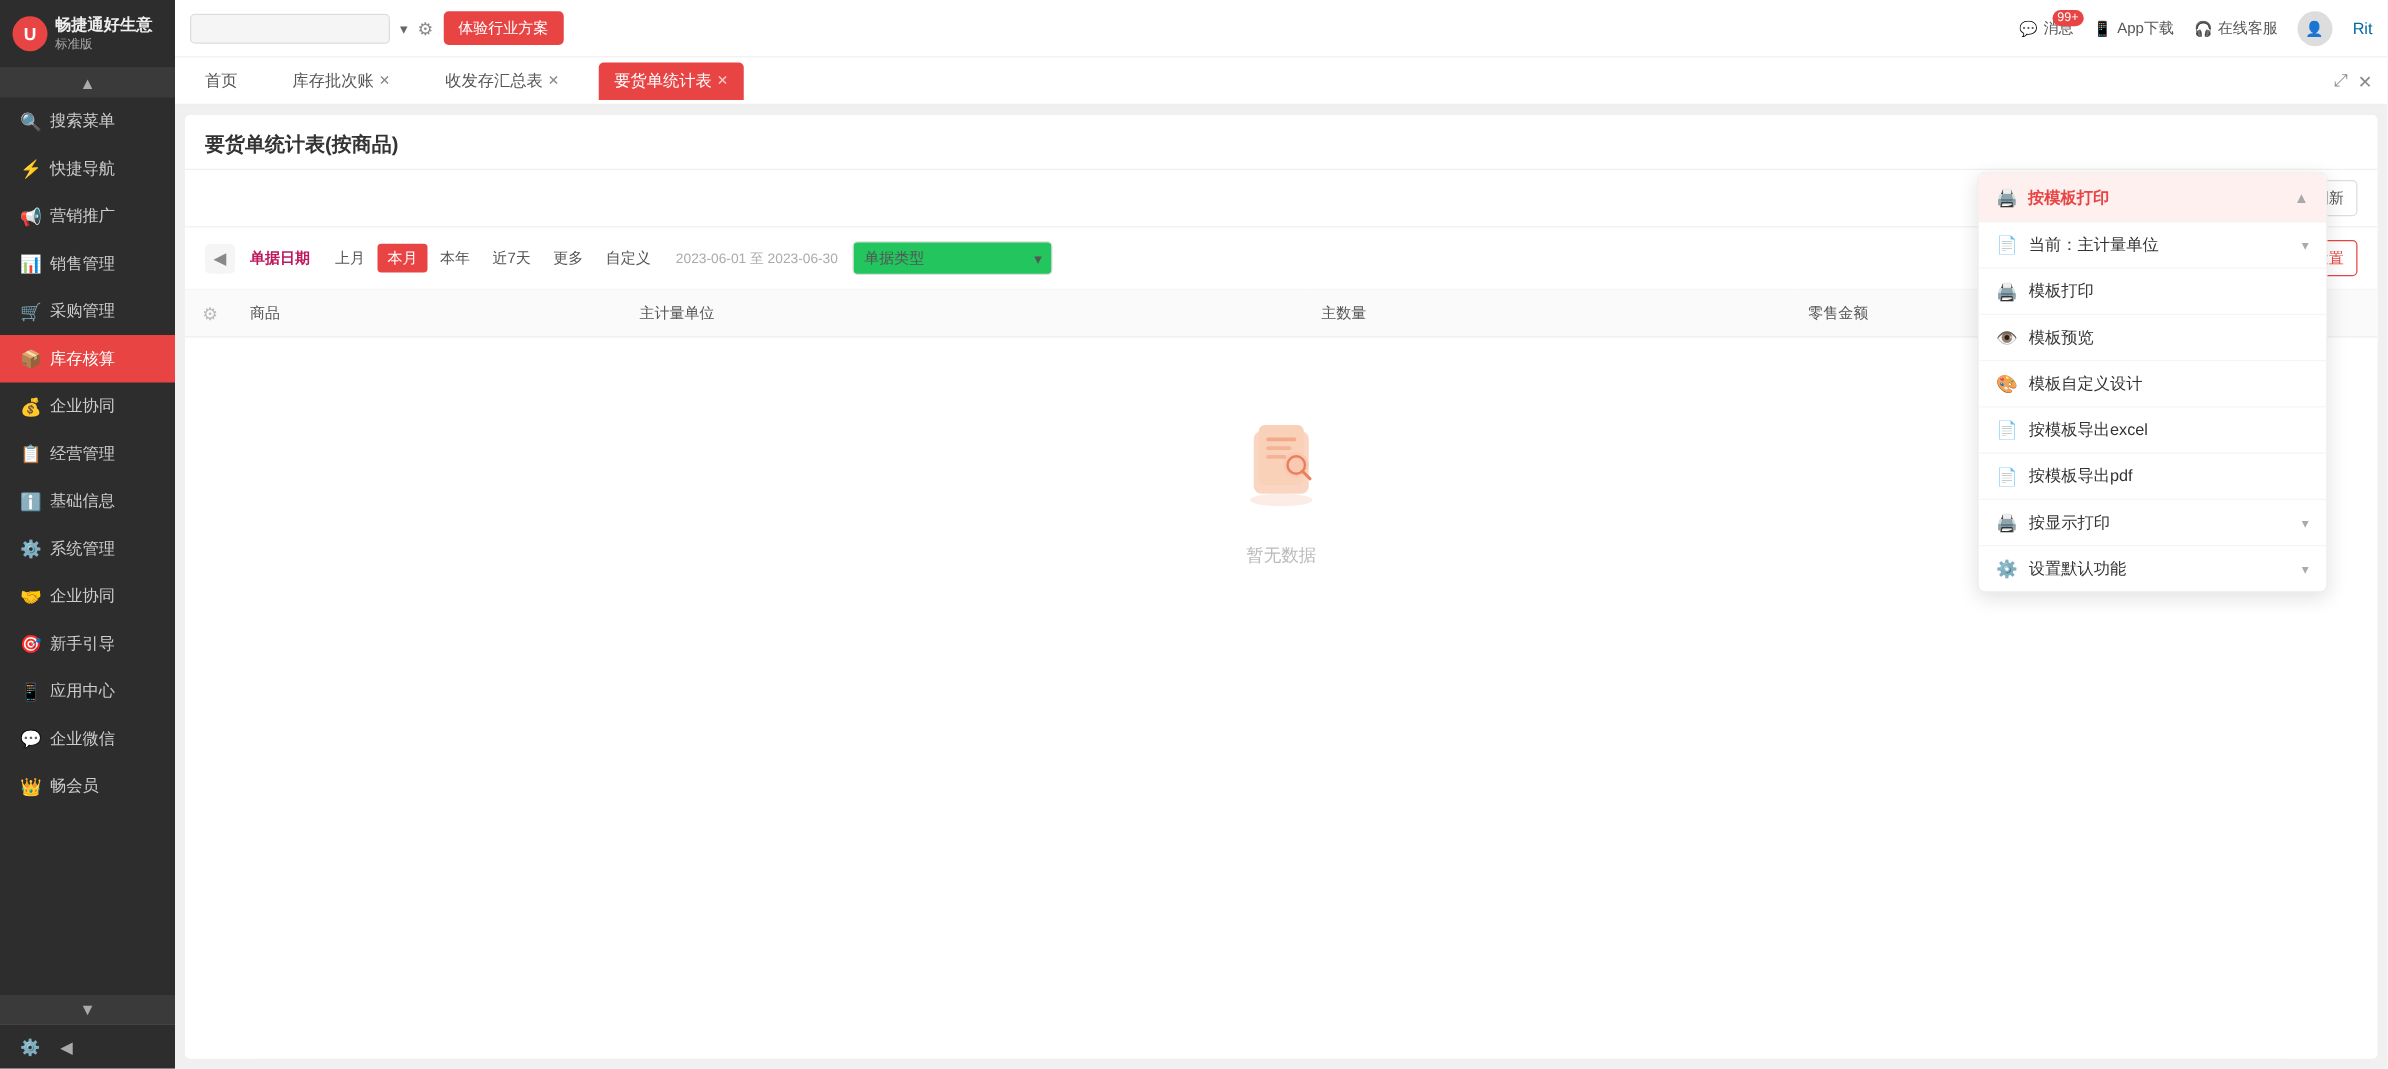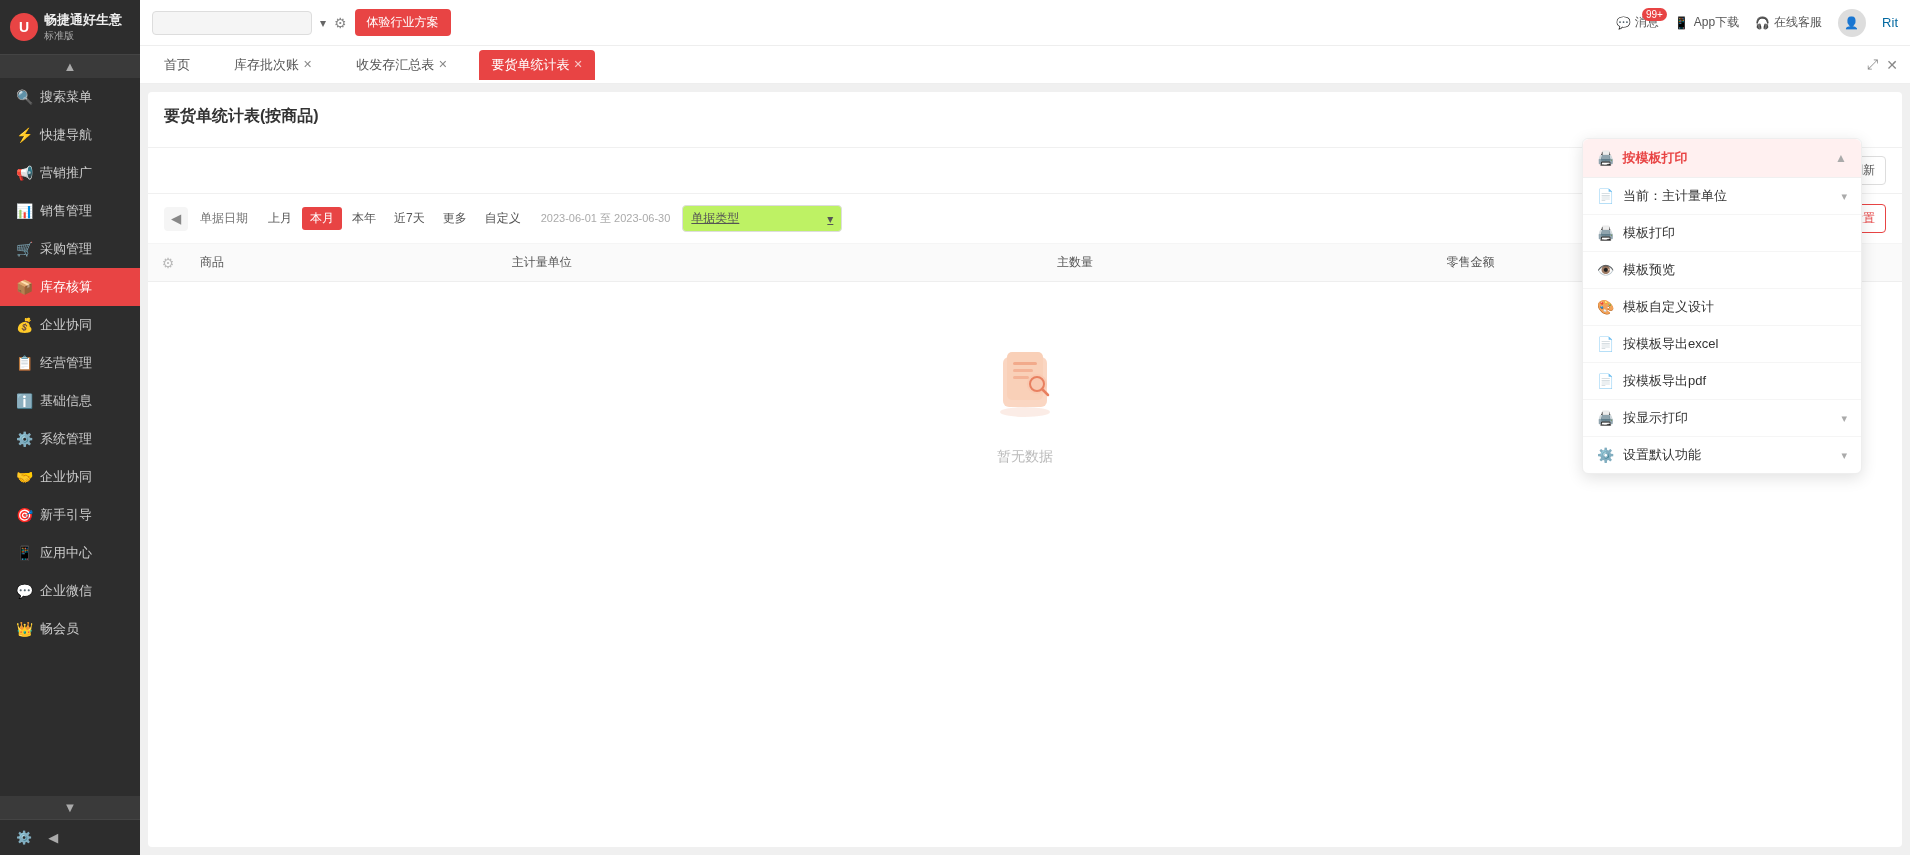--- a/index.html
+++ b/index.html
@@ -158,21 +158,20 @@
 
     .content-header {
       padding: 14px 16px 8px;
       border-bottom: 1px solid #f0f0f0;
       flex-shrink: 0;
     }
     .content-title {
       font-size: 16px;
       font-weight: bold;
       color: #333;
-      margin-bottom: 12px;
     }
     .toolbar-btn {
       display: flex; align-items: center; gap: 4px;
       padding: 5px 10px;
       border: 1px solid #ddd;
       background: white;
       border-radius: 4px;
       font-size: 12px;
       color: #555;
       cursor: pointer;
@@ -197,21 +196,21 @@
     }
     .filter-arrow-btn {
       width: 24px; height: 24px;
       background: #f5f5f5;
       border: none;
       border-radius: 4px;
       cursor: pointer;
       display: flex; align-items: center; justify-content: center;
       color: #888;
     }
-    .filter-label { font-size: 12px; color: #737373; white-space: nowrap; }
+    .filter-label { font-size: 12px; color: #be185d; white-space: nowrap; font-weight: bold; }
     .filter-date-btns { display: flex; gap: 2px; }
     .date-btn {
       padding: 3px 8px;
       font-size: 12px;
       border: none;
       background: transparent;
       color: #555;
       cursor: pointer;
       border-radius: 3px;
     }
@@ -222,22 +221,21 @@
     .date-range { font-size: 11px; color: #aaa; }
     .filter-select {
       display: flex; align-items: center; gap: 4px;
       border: 1px solid #ddd;
       border-radius: 4px;
       padding: 4px 8px;
       font-size: 12px;
       color: #555;
       min-width: 120px;
       cursor: pointer;
-      background: #bef264;
-      text-decoration: underline;
+      background: #22c55e;
     }
     .filter-select-text { flex: 1; }
     .expand-btn {
       display: flex; align-items: center; gap: 4px;
       color: #888;
       font-size: 12px;
       cursor: pointer;
       padding: 5px 10px;
       background: #f9f9f9;
       border-radius: 4px;

